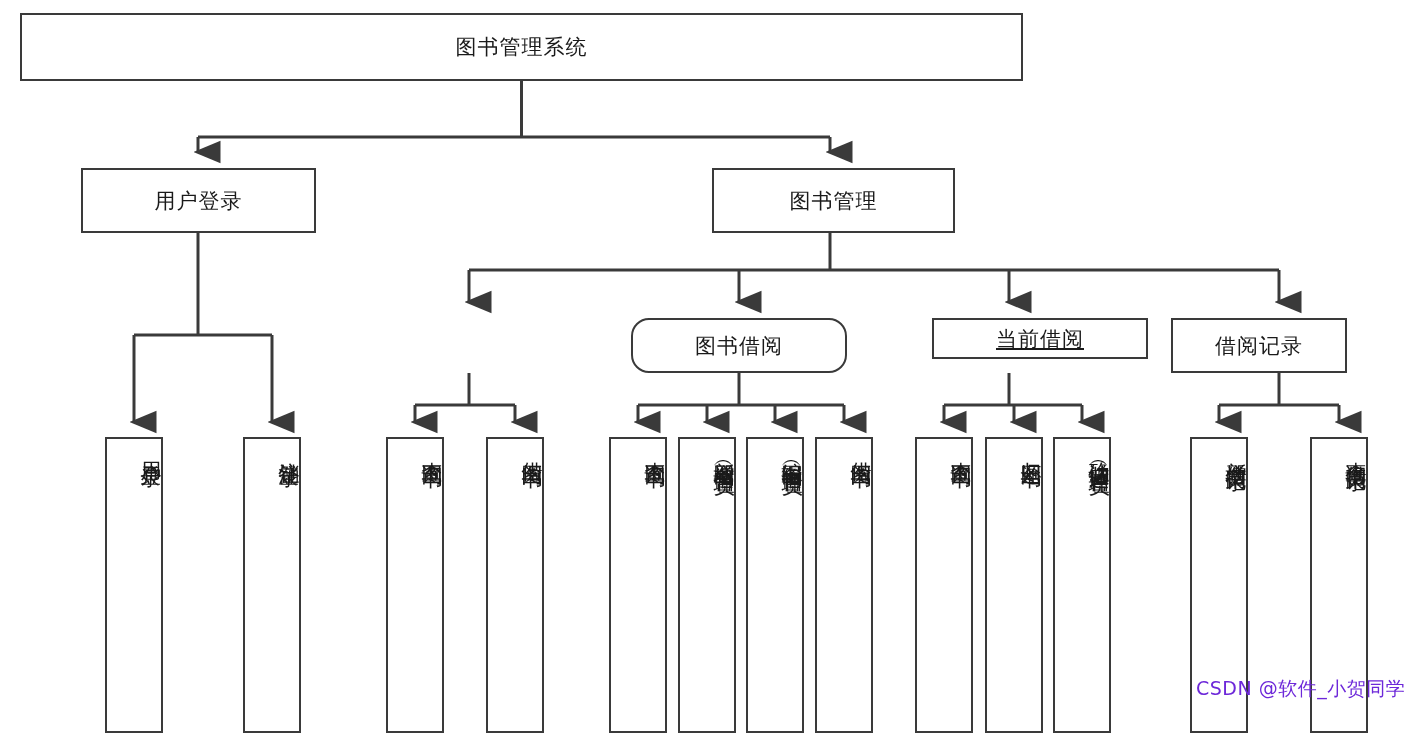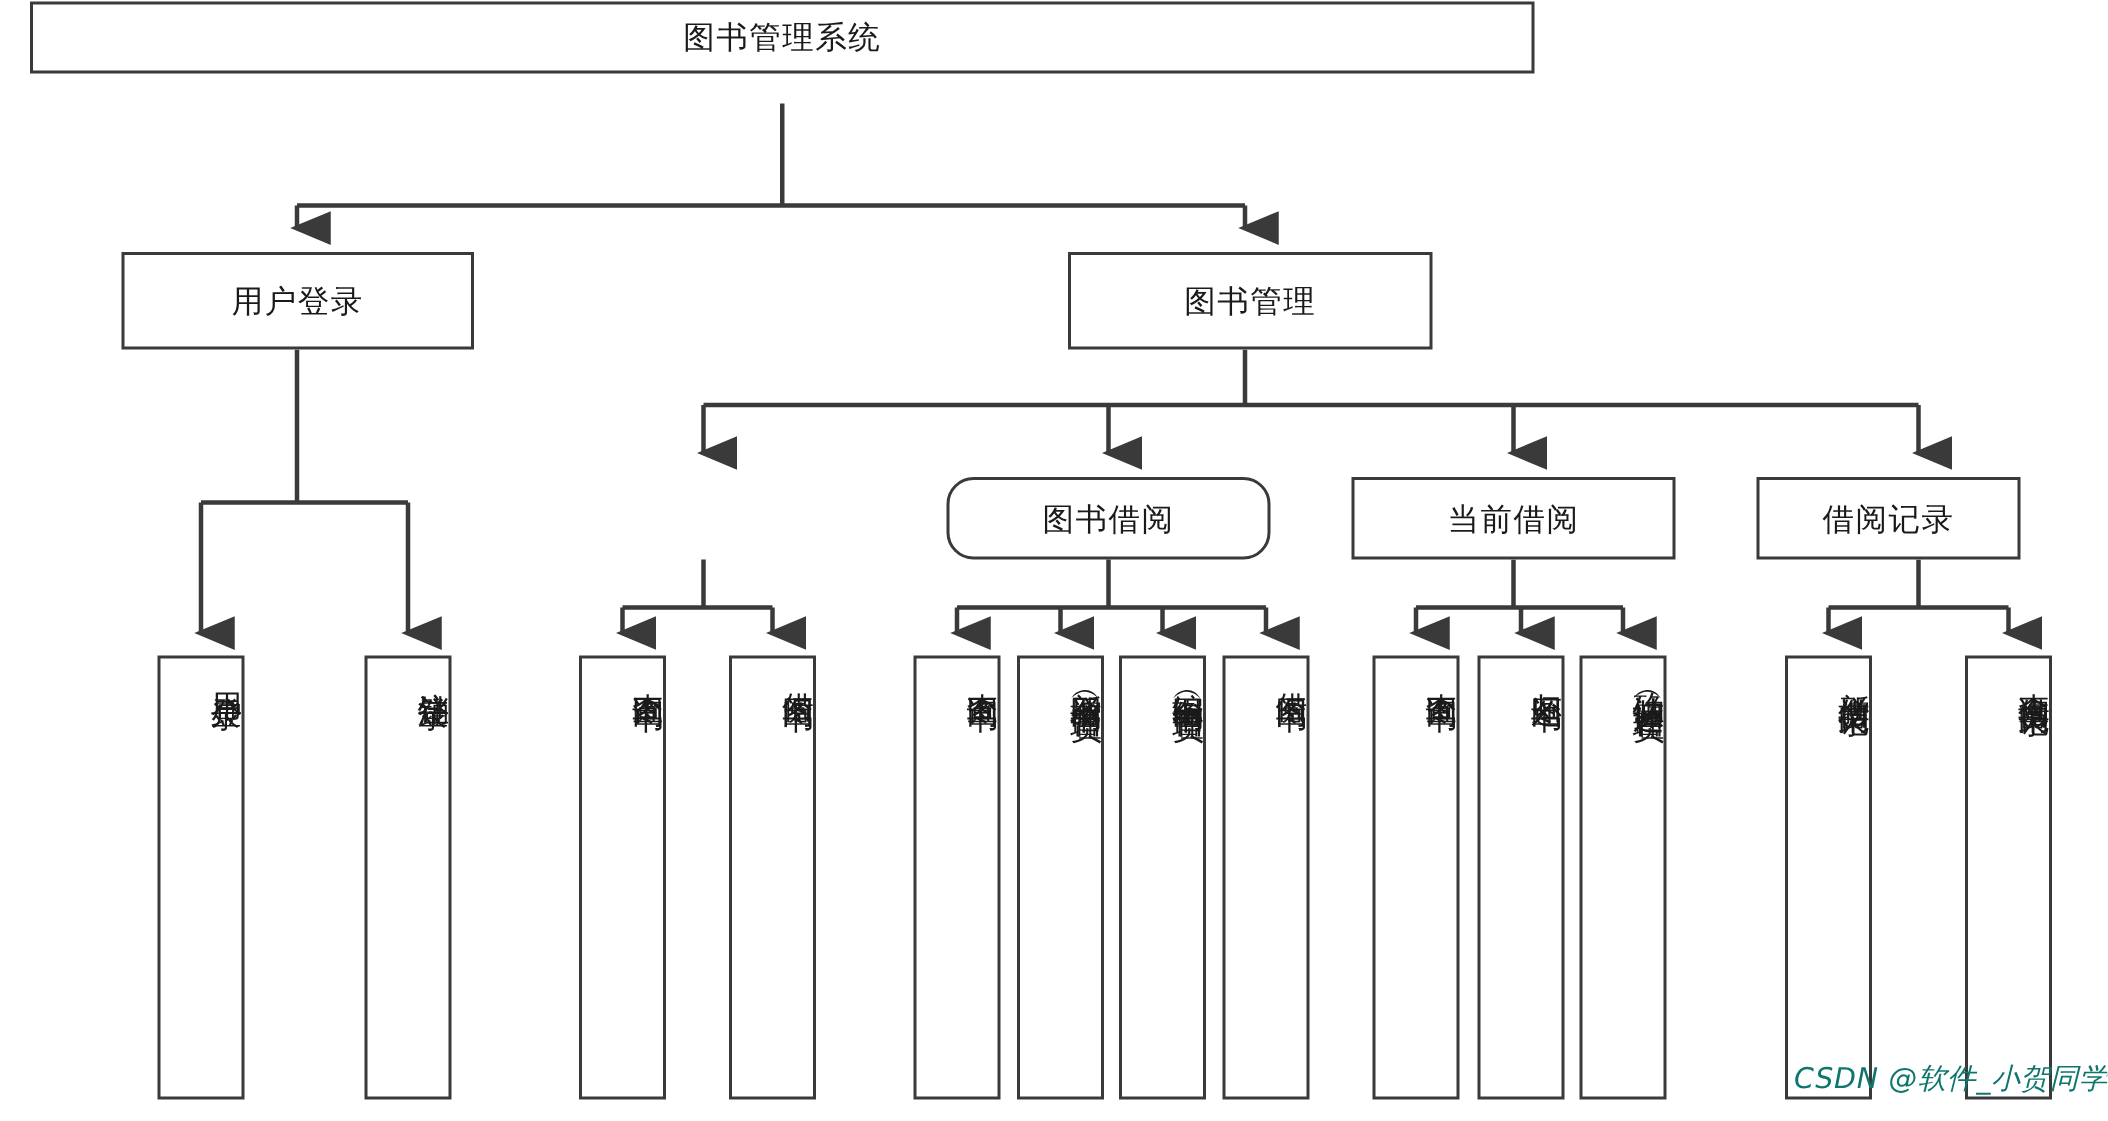--- a/index.html
+++ b/index.html
@@ -107,38 +107,38 @@
       <path d="M 1014 405 L 1014 422" marker-end="url(#arrow)"></path>
       <path d="M 1082 405 L 1082 422" marker-end="url(#arrow)"></path>
 
       <path d="M 1279 373 L 1279 405"></path>
       <path d="M 1219 405 L 1339 405"></path>
       <path d="M 1219 405 L 1219 422" marker-end="url(#arrow)"></path>
       <path d="M 1339 405 L 1339 422" marker-end="url(#arrow)"></path>
     </g>
   </svg>
 
-  <div class="node node-h" style="left: 20px; top: 1px; width: 1003px; height: 48px;">图书管理系统</div>
+  <div class="node node-h" style="left: 20px; top: 13px; width: 1003px; height: 68px;">图书管理系统</div>
 
   <div class="node node-h" style="left: 81px; top: 168px; width: 235px; height: 65px;">用户登录</div>
   <div class="node node-h" style="left: 712px; top: 168px; width: 243px; height: 65px;">图书管理</div>
 
   <div class="node node-h" style="left: 631px; top: 318px; width: 216px; height: 55px; border-radius: 18px;">图书借阅</div>
-  <div class="node node-h" style="left: 901px; top: 318px; width: 216px; height: 55px;">当前借阅</div>
+  <div class="node node-h" style="left: 932px; top: 318px; width: 216px; height: 41px; text-decoration: underline;">当前借阅</div>
   <div class="node node-h" style="left: 1171px; top: 318px; width: 176px; height: 55px;">借阅记录</div>
 
   <div class="node node-v" style="left: 105px; top: 437px; width: 58px; height: 296px;">用户登录</div>
   <div class="node node-v" style="left: 243px; top: 437px; width: 58px; height: 296px;">注销登录</div>
   <div class="node node-v" style="left: 386px; top: 437px; width: 58px; height: 296px;">查询图书</div>
   <div class="node node-v" style="left: 486px; top: 437px; width: 58px; height: 296px;">借阅图书</div>
   <div class="node node-v" style="left: 609px; top: 437px; width: 58px; height: 296px;">查询图书</div>
   <div class="node node-v" style="left: 678px; top: 437px; width: 58px; height: 296px;">新增图书（管理员）</div>
   <div class="node node-v" style="left: 746px; top: 437px; width: 58px; height: 296px;">编辑图书（管理员）</div>
   <div class="node node-v" style="left: 815px; top: 437px; width: 58px; height: 296px;">借阅图书</div>
   <div class="node node-v" style="left: 915px; top: 437px; width: 58px; height: 296px;">查询图书</div>
   <div class="node node-v" style="left: 985px; top: 437px; width: 58px; height: 296px;">归还图书</div>
   <div class="node node-v" style="left: 1053px; top: 437px; width: 58px; height: 296px;">确认归还（管理员）</div>
   <div class="node node-v" style="left: 1190px; top: 437px; width: 58px; height: 296px;">新增借阅记录</div>
   <div class="node node-v" style="left: 1310px; top: 437px; width: 58px; height: 296px;">查询借阅记录</div>
 
-  <div class="watermark" style="left: 1196px; top: 706px; color: #0f766e; font-style: italic;">CSDN @软件_小贺同学</div>
+  <div class="watermark" style="left: 1196px; top: 676px; color: #6d28d9;">CSDN @软件_小贺同学</div>
 
 </div>
 
 </body></html>

